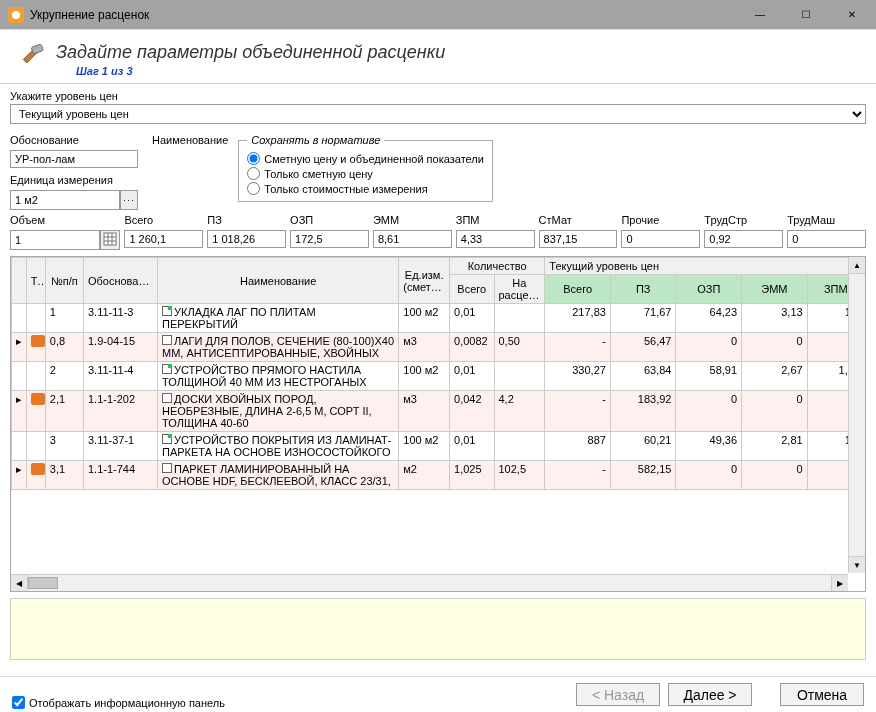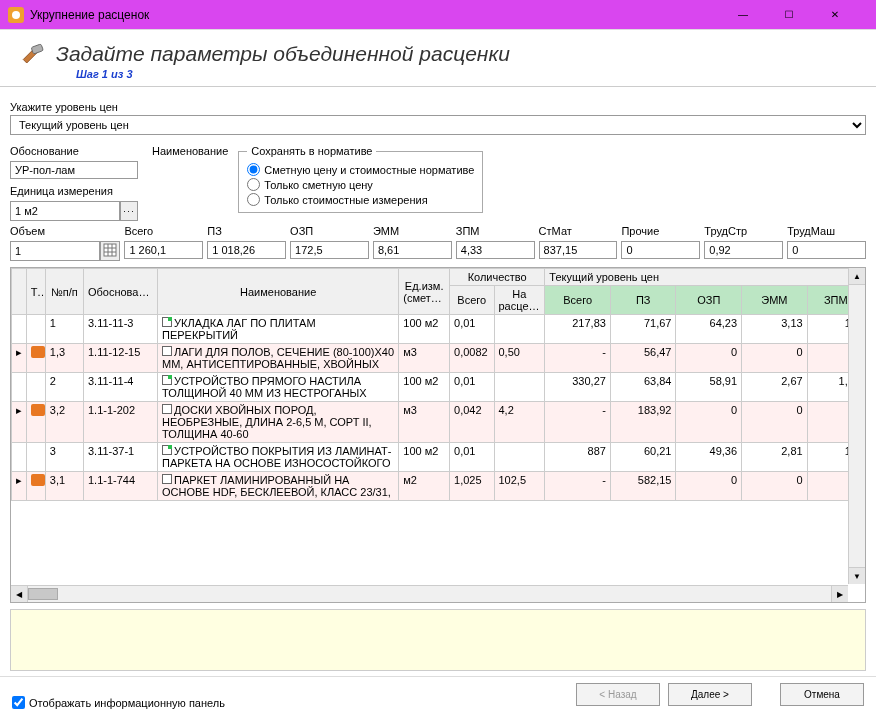--- a/index.html
+++ b/index.html
@@ -8,22 +8,22 @@
     font-size: 11px;
     background: #fff;
     width: 876px;
     height: 712px;
     overflow: hidden;
   }
   .titlebar {
     height: 30px;
     display: flex;
     align-items: center;
-    padding: 0 18px 0 8px;
-    background: #d946ef;
+    padding: 0 1px 0 8px;
+    background: #a3a3a3;
     border-bottom: 1px solid #ddd;
   }
   .titlebar .app-icon {
     width: 16px; height: 16px;
     background: #f0a030;
     border-radius: 3px;
     margin-right: 6px;
     position: relative;
   }
   .titlebar .app-icon::after {
@@ -43,26 +43,25 @@
   }
 
   .wizard-header {
     display: flex;
     align-items: flex-start;
     padding: 12px 18px 6px 18px;
     gap: 10px;
     border-bottom: 1px solid #ccc;
   }
   .hammer-icon { width: 28px; height: 28px; }
-  .wizard-title { font-size: 21px; font-style: italic; color: #333; }
+  .wizard-title { font-size: 18px; font-style: italic; color: #333; }
   .wizard-step { font-size: 11px; font-style: italic; color: #1a3fcf; font-weight: bold; margin-top: 2px; margin-left: 20px; }
 
   .section {
     padding: 6px 10px;
-    margin-top: 8px;
   }
   .label { font-size: 11px; color: #000; margin-bottom: 2px; display: block; }
 
   .field-row { display: flex; gap: 10px; padding: 4px 10px; align-items: flex-start; }
 
   select, input[type="text"], textarea {
     font-family: Tahoma, Arial, sans-serif;
     font-size: 11px;
     border: 1px solid #999;
     background: #fff;
@@ -75,21 +74,21 @@
 
   .col-block { display: flex; flex-direction: column; gap: 2px; }
 
   .nameblock textarea { width: 466px; height: 52px; }
 
   fieldset.save-norm {
     border: 1px solid #aaa;
     padding: 4px 8px 6px 8px;
     font-size: 11px;
   }
-  fieldset.save-norm legend { padding: 0 4px; }
+  fieldset.save-norm legend { padding: 0 4px; font-style: italic; }
   .radio-row { display: flex; align-items: center; gap: 4px; margin-top: 2px; }
   .radio-row input { margin: 0; }
 
   .unit-row input { width: 110px; }
   .unit-btn {
     width: 18px; height: 20px;
     border: 1px solid #999;
     background: #eee;
     font-size: 9px;
     letter-spacing: 1px;
@@ -192,21 +191,21 @@
     align-items: center;
     padding: 0 12px;
     gap: 8px;
     border-top: 1px solid #ddd;
     background: #fff;
   }
   .footer .chk { display: flex; align-items: center; gap: 4px; flex: 1; margin-top: 16px; }
   .footer button {
     width: 84px; height: 23px;
     font-family: Tahoma, sans-serif;
-    font-size: 10px;
+    font-size: 14px;
     border: 1px solid #999;
     background: #f3f3f3;
   }
   .footer button:disabled { color: #999; }
 </style>
 </head>
 <body>
 
 <div class="titlebar">
   <div class="app-icon"></div>
@@ -246,21 +245,21 @@
   </div>
 
   <div class="col-block nameblock">
     <span class="label">Наименование</span>
   </div>
 
   <fieldset class="save-norm">
     <legend>Сохранять в нормативе</legend>
     <div class="radio-row">
         <input type="radio" name="sn" checked="" style="">
-        <span>Сметную цену и стоимостные нормативе</span>
+        <span>Сметную цену и объединенной показатели</span>
       </div>
     <div class="radio-row">
         <input type="radio" name="sn" style="">
         <span>Только сметную цену</span>
       </div>
     <div class="radio-row">
         <input type="radio" name="sn" style="">
         <span>Только стоимостные измерения</span>
       </div>
   </fieldset>
@@ -370,22 +369,22 @@
           <td></td>
           <td class="num">217,83</td>
           <td class="num">71,67</td>
           <td class="num">64,23</td>
           <td class="num">3,13</td>
           <td class="num">1,4</td>
         </tr>
         <tr class="sub">
           <td>▸</td>
           <td><span class="row-icon brick-icon"></span></td>
-          <td>1,3</td>
-          <td>1.11-12-15</td>
+          <td>0,8</td>
+          <td>1.9-04-15</td>
           <td><span class="flag-grey"></span>ЛАГИ ДЛЯ ПОЛОВ, СЕЧЕНИЕ (80-100)X40 ММ, АНТИСЕПТИРОВАННЫЕ, ХВОЙНЫХ</td>
           <td>м3</td>
           <td>0,0082</td>
           <td>0,50</td>
           <td class="num">-</td>
           <td class="num">56,47</td>
           <td class="num">0</td>
           <td class="num">0</td>
           <td class="num">0</td>
         </tr>
@@ -400,21 +399,21 @@
           <td></td>
           <td class="num">330,27</td>
           <td class="num">63,84</td>
           <td class="num">58,91</td>
           <td class="num">2,67</td>
           <td class="num">1,43</td>
         </tr>
         <tr class="sub">
           <td>▸</td>
           <td><span class="row-icon brick-icon"></span></td>
-          <td>3,2</td>
+          <td>2,1</td>
           <td>1.1-1-202</td>
           <td><span class="flag-grey"></span>ДОСКИ ХВОЙНЫХ ПОРОД, НЕОБРЕЗНЫЕ, ДЛИНА 2-6,5 М, СОРТ II, ТОЛЩИНА 40-60</td>
           <td>м3</td>
           <td>0,042</td>
           <td>4,2</td>
           <td class="num">-</td>
           <td class="num">183,92</td>
           <td class="num">0</td>
           <td class="num">0</td>
           <td class="num">0</td>

